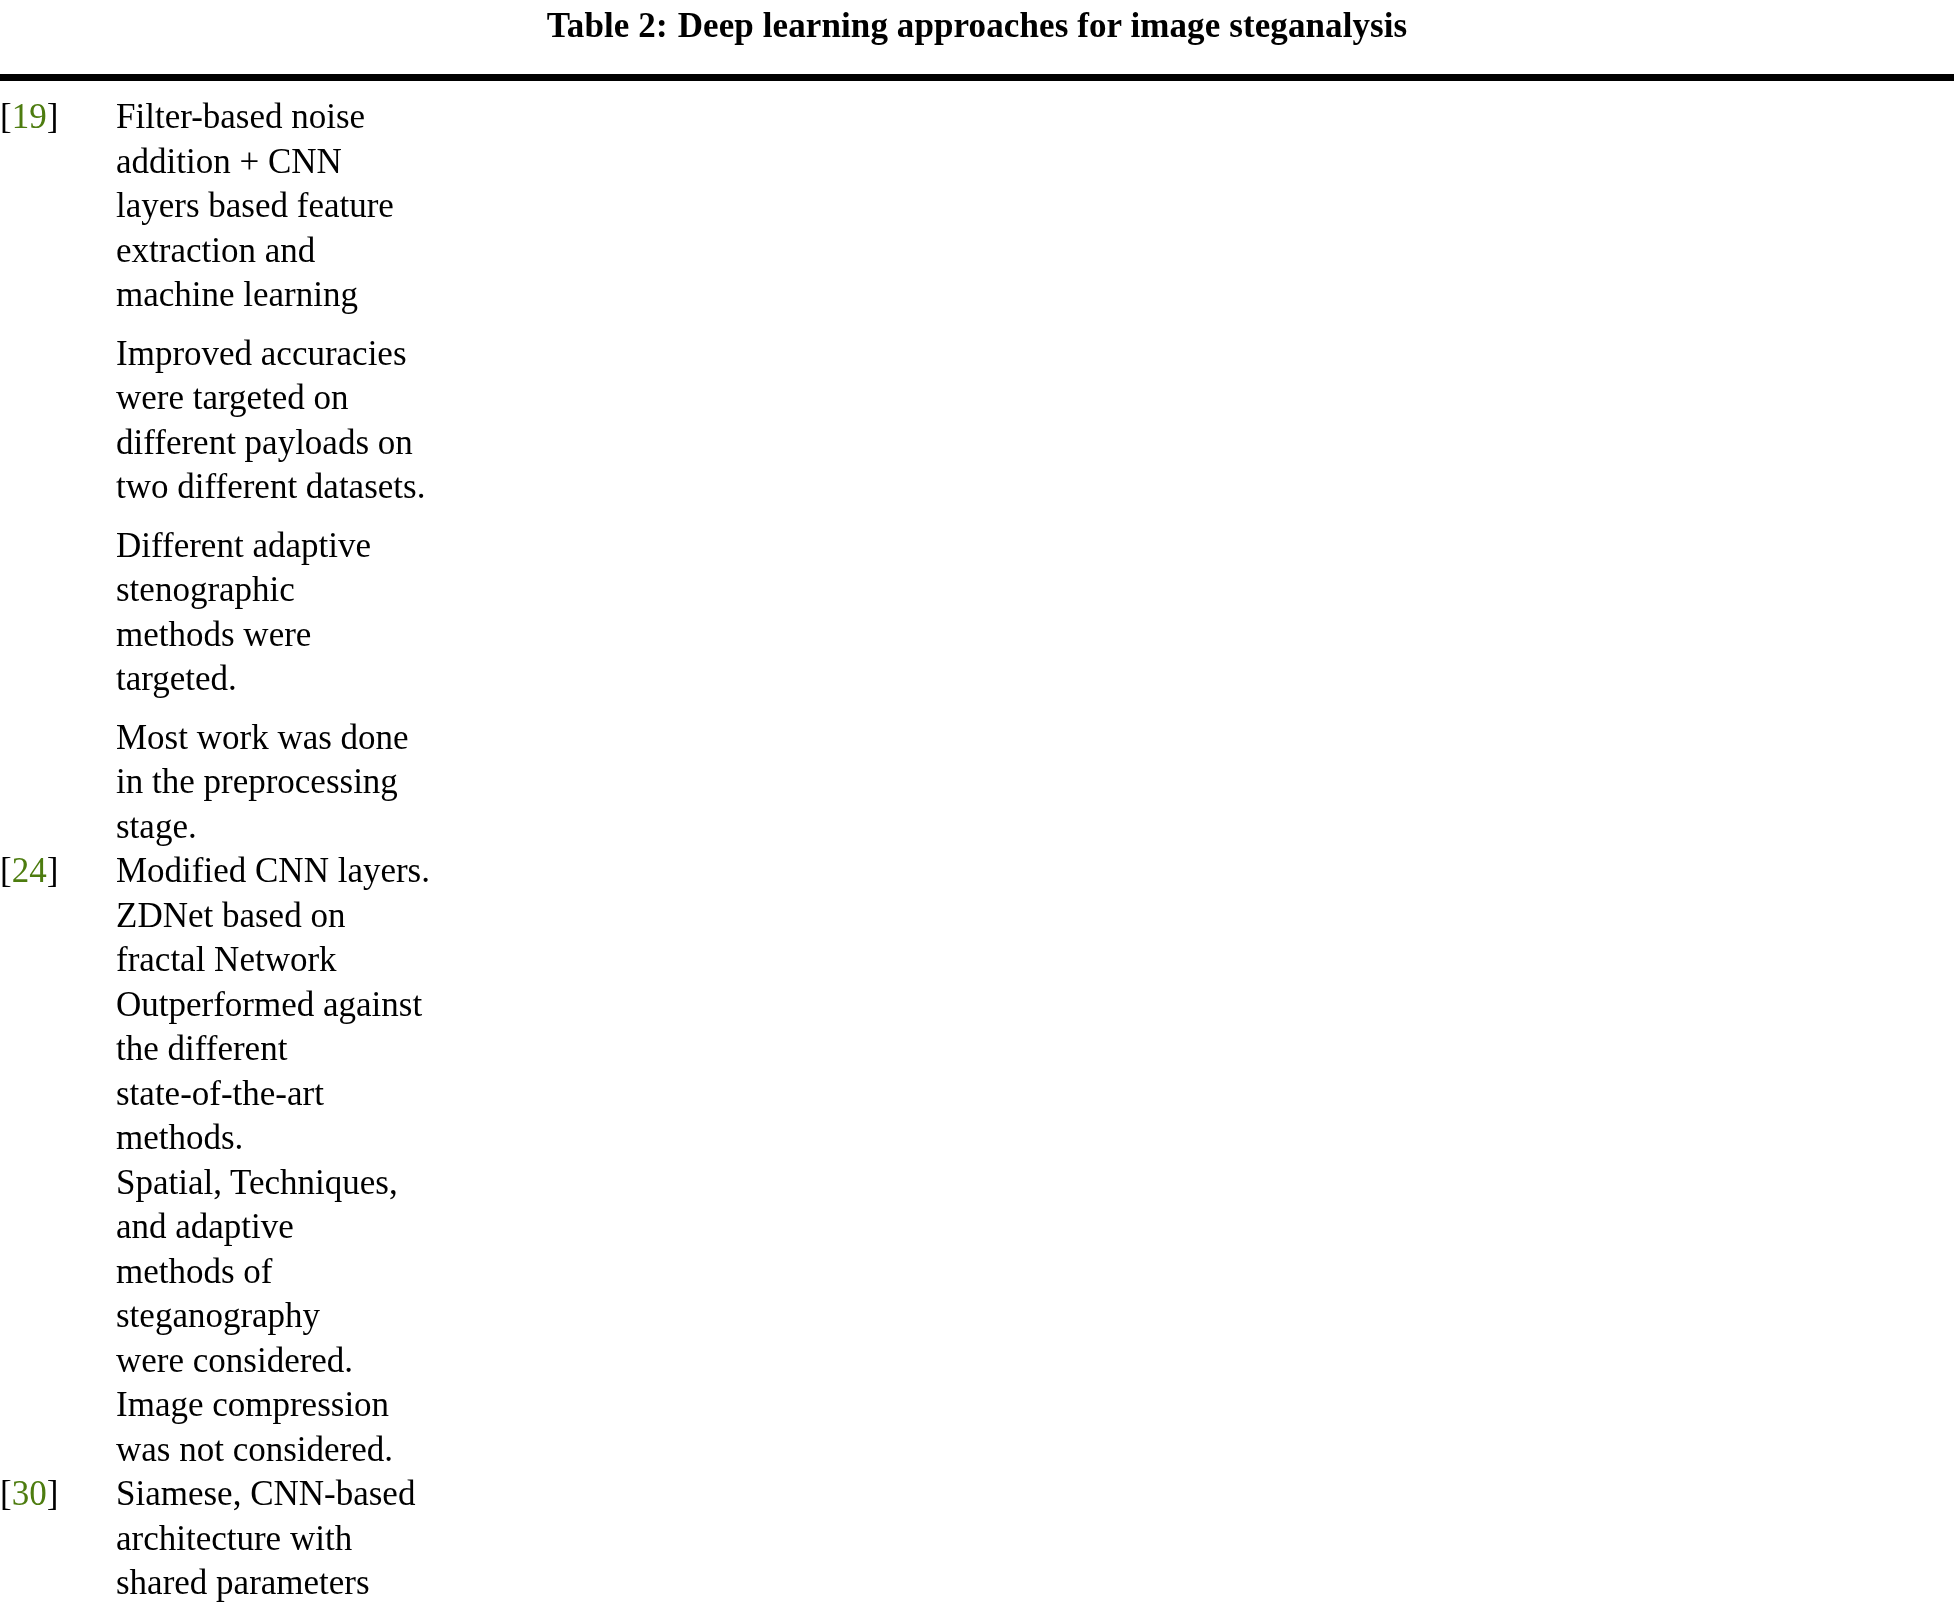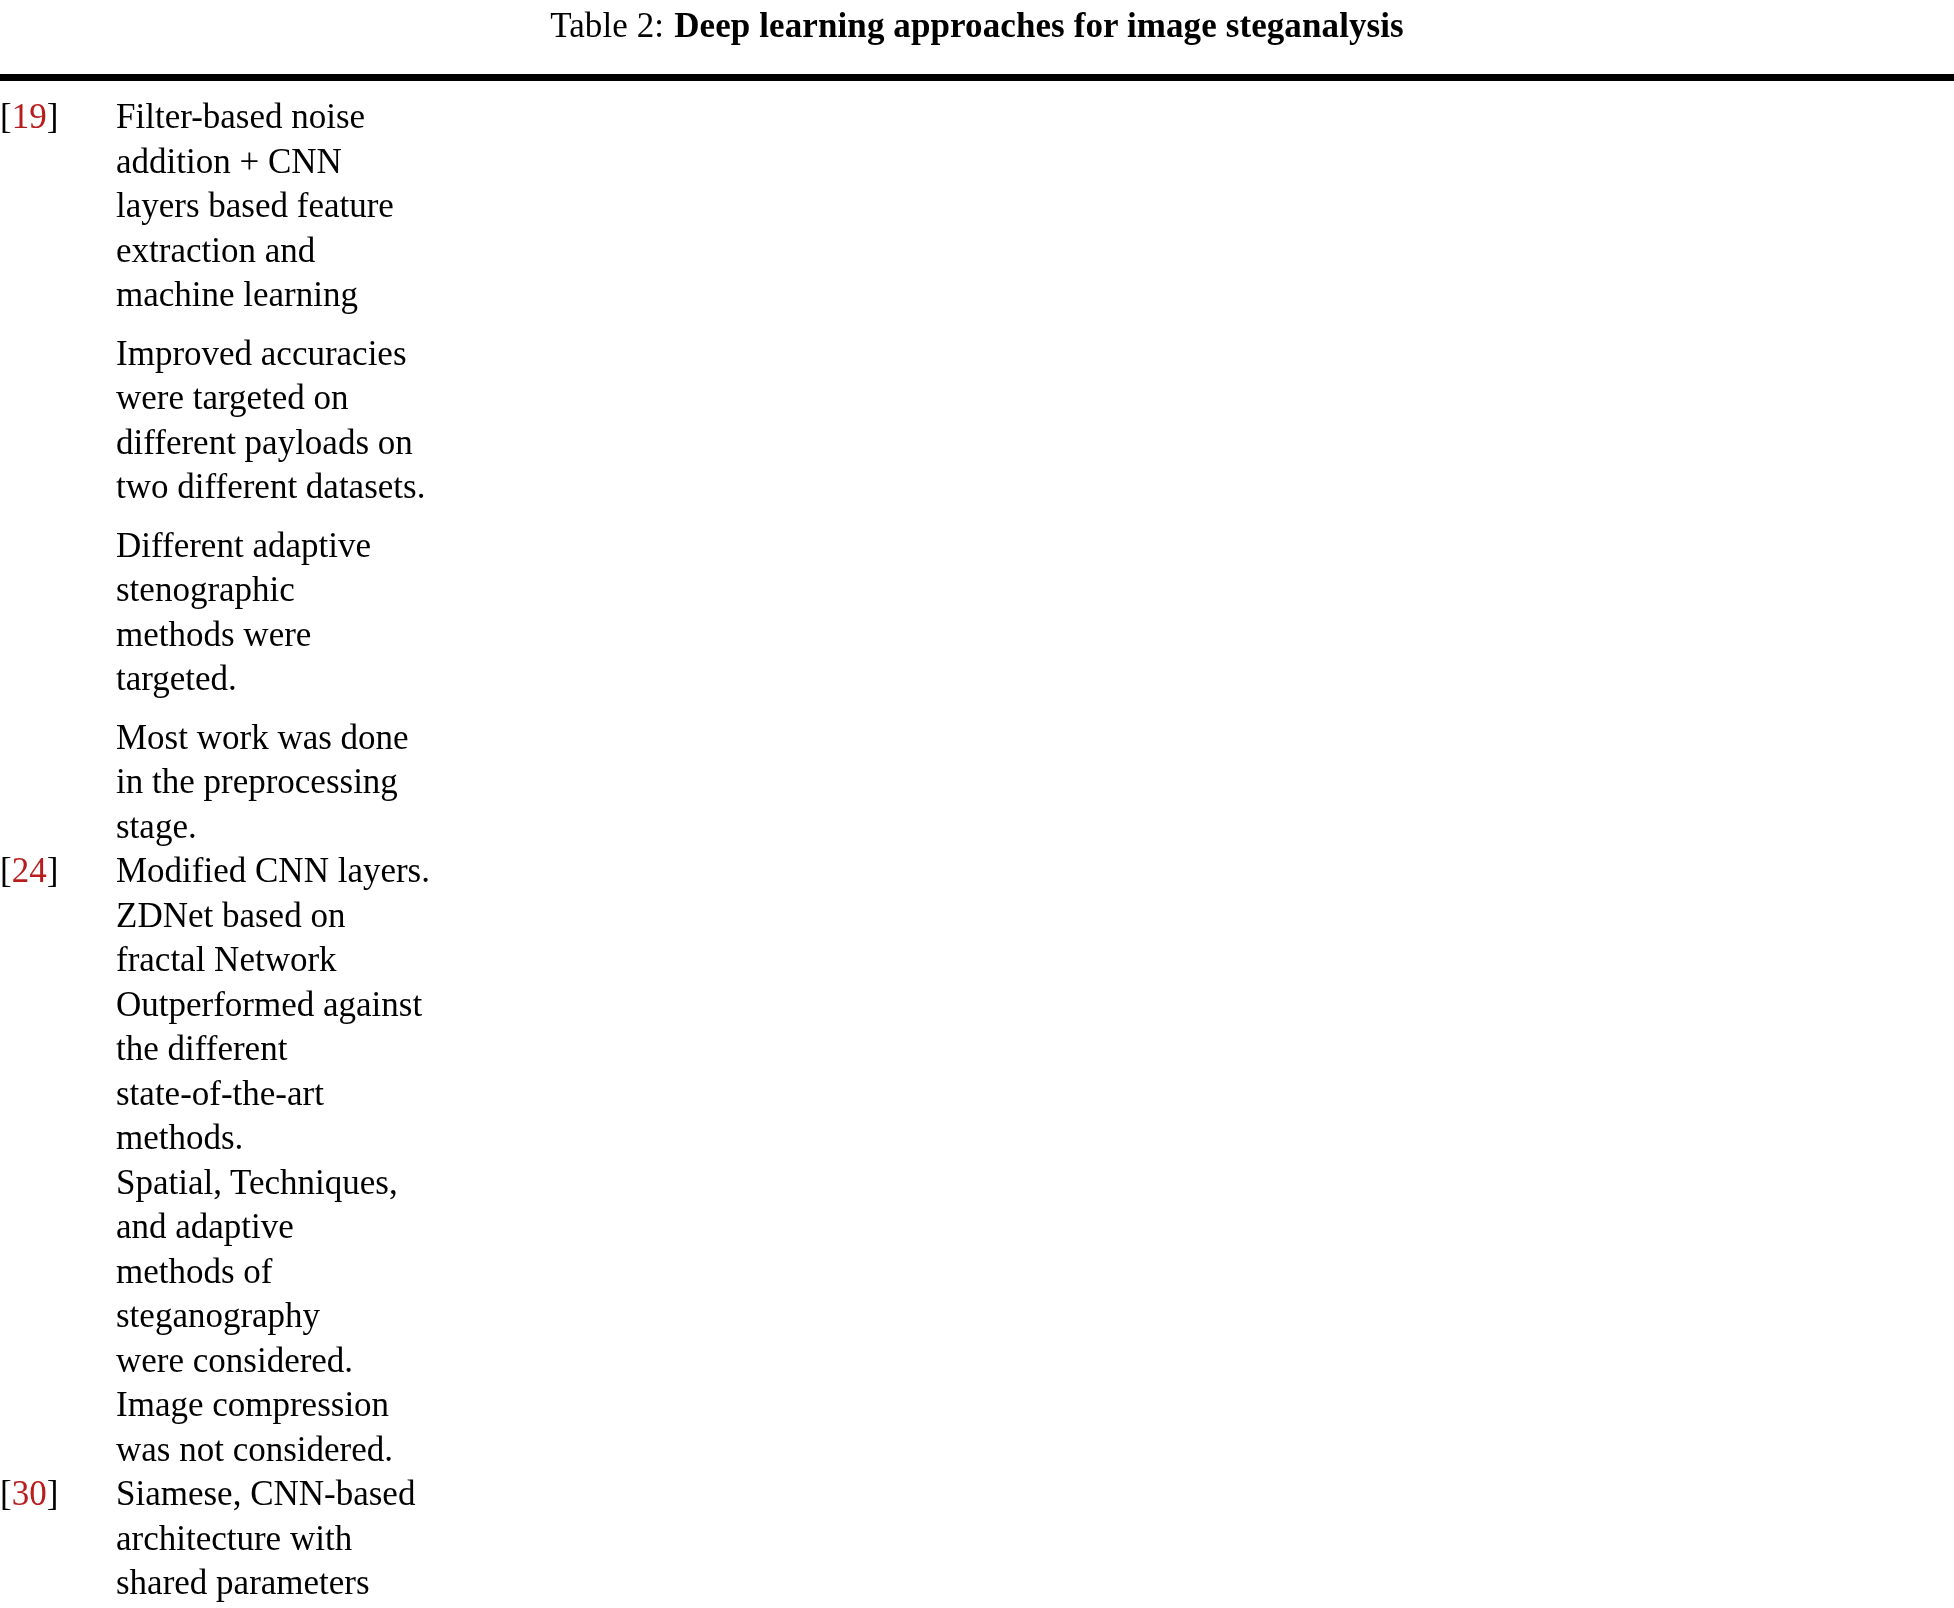--- a/index.html
+++ b/index.html
@@ -26,21 +26,21 @@
   
   .caption {
     text-align: center;
     font-size: 35px;
     line-height: 44px;
     padding-top: 4px;
     letter-spacing: 0.1px;
     white-space: nowrap;
   }
   .caption .cap-label {
-    font-weight: normal;
+    font-weight: bold;
     margin-top: 48px;
   }
   .caption .cap-text {
     font-weight: bold;
     padding-left: 10px;
   }
 
   
   .rule-thick {
     height: 4px;
@@ -96,21 +96,21 @@
     padding-right: 18px;
   }
   .body-row:first-child td { padding-top: 14px; }
 
   .cell-line { display: block; white-space: pre; }
 
   .ref {
     white-space: nowrap;
   }
   .ref .bracket { color: #000000; }
-  .ref .num { color: #b91c1c; }
+  .ref .num { color: #4d7c0f; }
 </style>
 </head>
 <body>
 
 <div class="page">
 
   <div class="caption">
     <span class="cap-label">Table 2:</span><span class="cap-text">Deep learning approaches for image steganalysis</span>
   </div>
 

